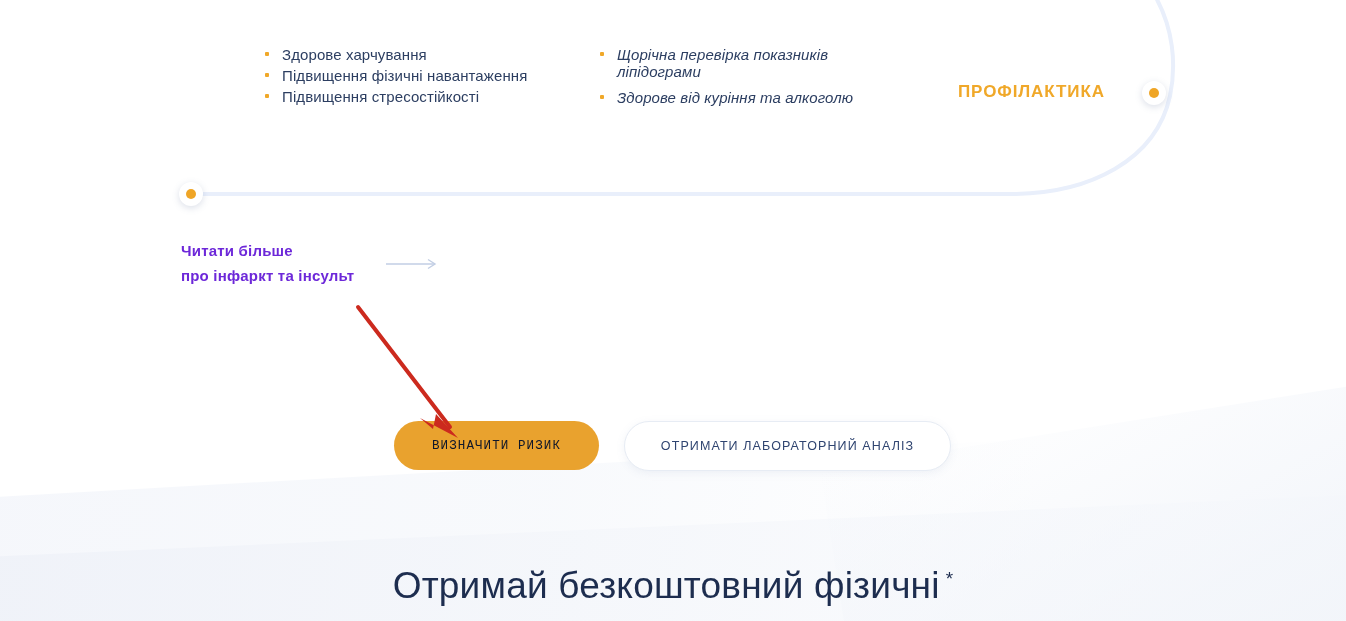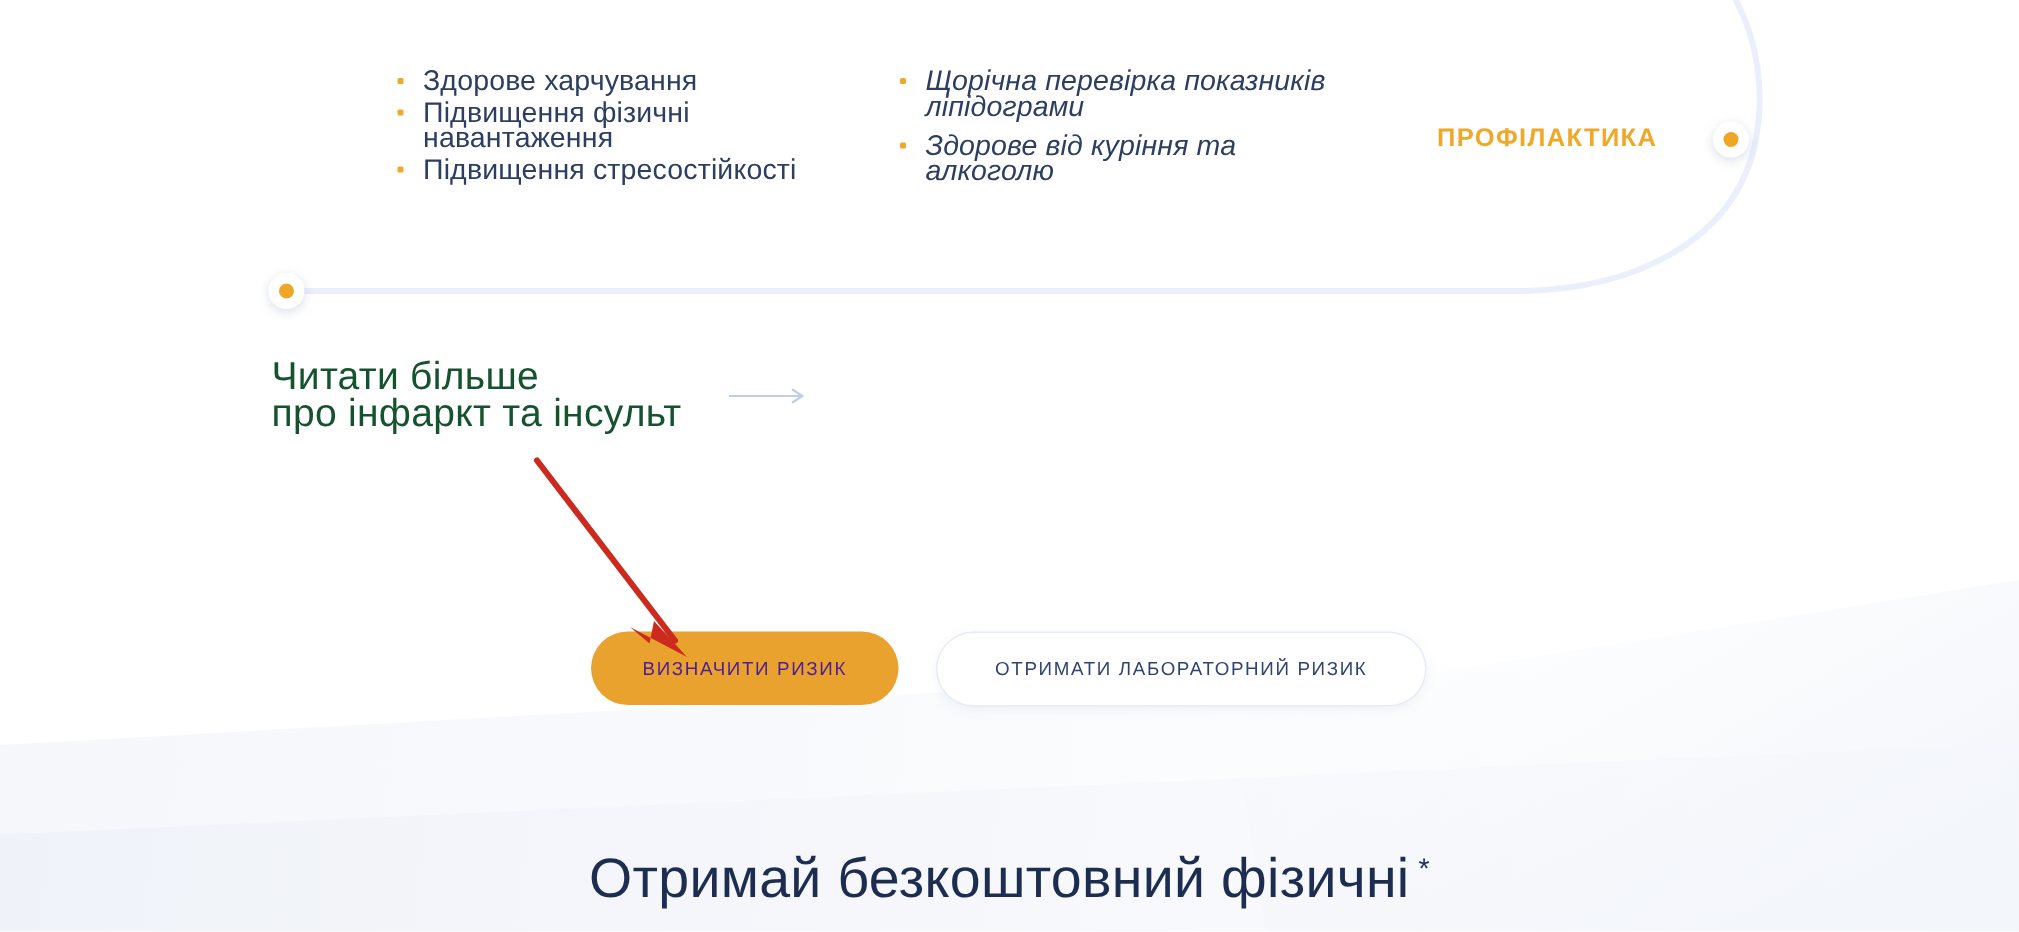--- a/index.html
+++ b/index.html
@@ -111,21 +111,21 @@
     margin: 0;
     padding: 0;
   }
   #list-left  { left: 260px; top: 46px; width: 300px; }
   #list-right { left: 595px; top: 46px; width: 290px; font-style: italic; }
 
   .bullet-item {
     position: relative;
     padding-left: 22px;
     margin-bottom: 4px;
-    font-size: 19px;
+    font-size: 15px;
     line-height: 17px;
     color: #2c3e61;
     letter-spacing: .1px;
   }
   .bullet-item .bullet-mark {
     position: absolute;
     left: 5px;
     top: 6px;
     width: 4px;
     height: 4px;
@@ -136,46 +136,47 @@
 
   
   #read-more {
     position: absolute;
     left: 181px;
     top: 238px;
     display: flex;
     align-items: center;
   }
   #read-more-text {
-    font-size: 26px;
+    font-size: 15px;
     line-height: 25px;
-    color: #14532d;
+    color: #6d28d9;
     letter-spacing: .2px;
     white-space: pre-line;
+    font-weight: bold;
   }
   #read-more-arrow {
     margin-left: 32px;
     margin-top: 2px;
     display: block;
   }
 
   
   #btn-primary {
     position: absolute;
     left: 394px;
     top: 421px;
     width: 205px;
     height: 49px;
     border: none;
     border-radius: 25px;
     background: #e9a22e;
-    color: #4c1d95;
+    color: #0f172a;
     font-size: 12.5px;
     letter-spacing: 1.1px;
-    font-family: Liberation Sans, sans-serif;
+    font-family: Liberation Mono, monospace;
     cursor: pointer;
     padding: 0;
   }
   #btn-secondary {
     position: absolute;
     left: 624px;
     top: 421px;
     width: 327px;
     height: 50px;
     border: 1px solid #e7ecf4;
@@ -267,21 +268,21 @@
   <div id="read-more">
     <div id="read-more-text">Читати більше
 про інфаркт та інсульт</div>
     <svg id="read-more-arrow" width="52" height="12" viewBox="0 0 52 12" xmlns="http://www.w3.org/2000/svg">
       <path d="M0 6 H48" stroke="#c2cee4" stroke-width="1.4" fill="none"></path>
       <path d="M42 1.5 L49 6 L42 10.5" stroke="#c2cee4" stroke-width="1.4" fill="none"></path>
     </svg>
   </div>
 
   <button id="btn-primary">ВИЗНАЧИТИ РИЗИК</button>
-  <button id="btn-secondary">ОТРИМАТИ ЛАБОРАТОРНИЙ РИЗИК</button>
+  <button id="btn-secondary">ОТРИМАТИ ЛАБОРАТОРНИЙ АНАЛІЗ</button>
 
   <svg id="annotation-arrow" viewBox="0 0 140 155" xmlns="http://www.w3.org/2000/svg">
     <path d="M18 17 L110 137" stroke="#cc2a1e" stroke-width="4" stroke-linecap="round" fill="none"></path>
     <path d="M118 148 L96 124 L93 139 L80 128 Z" fill="#cc2a1e"></path>
   </svg>
 
   <h2 id="bottom-heading"><span>Отримай безкоштовний фізичні</span><span class="asterisk">*</span></h2>
 
 </div>
 

